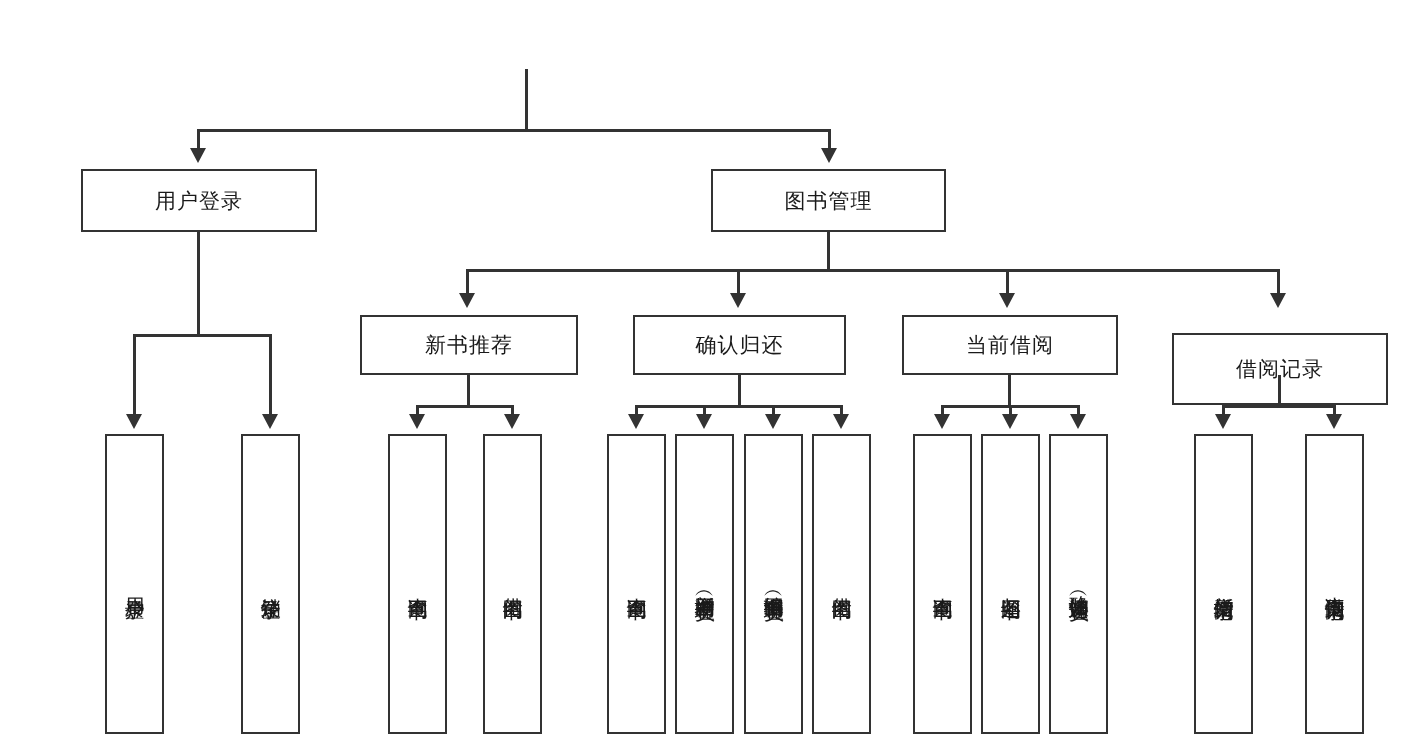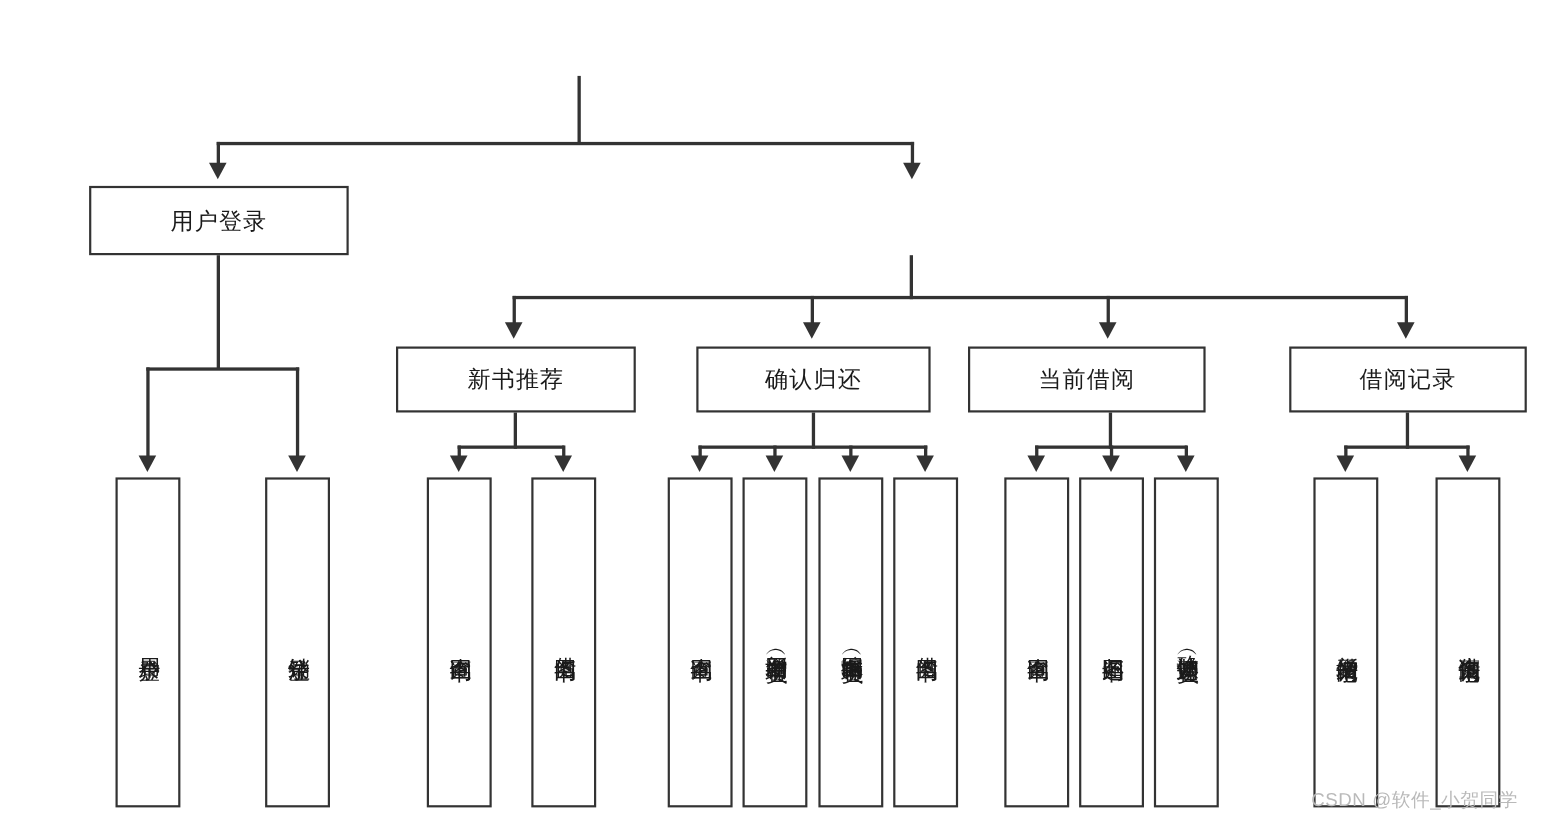--- a/index.html
+++ b/index.html
@@ -79,20 +79,23 @@
   <div class="line" style="left:197px; top:129px; width:3px; height:22px;"></div>
   <div class="arrow" style="left:190px; top:148px;"></div>
 
   <div class="line" style="left:828px; top:129px; width:3px; height:22px;"></div>
   <div class="arrow" style="left:821px; top:148px;"></div>
 
   <div class="node horiz" style="left:81px; top:169px; width:236px; height:63px;">
     <span>用户登录</span>
   </div>
 
+  <div class="node horiz" style="left:711px; top:169px; width:235px; height:63px;">
+    <span>图书管理</span>
+  </div>
 
   <div class="line" style="left:197px; top:232px; width:3px; height:104px;"></div>
   <div class="line" style="left:133px; top:334px; width:139px; height:3px;"></div>
   <div class="line" style="left:133px; top:334px; width:3px; height:82px;"></div>
   <div class="arrow" style="left:126px; top:414px;"></div>
   <div class="line" style="left:269px; top:334px; width:3px; height:82px;"></div>
   <div class="arrow" style="left:262px; top:414px;"></div>
 
   <div class="node vert" style="left:105px; top:434px; width:59px; height:300px;">
     <span class="vtext">用户登录</span>
@@ -115,24 +118,24 @@
 
   <div class="line" style="left:1277px; top:269px; width:3px; height:26px;"></div>
   <div class="arrow" style="left:1270px; top:293px;"></div>
 
   <div class="node horiz" style="left:360px; top:315px; width:218px; height:60px;">
     <span>新书推荐</span>
   </div>
   <div class="node horiz" style="left:633px; top:315px; width:213px; height:60px;">
     <span>确认归还</span>
   </div>
-  <div class="node horiz" style="left:880px; top:315px; width:216px; height:60px;text-align:center;">
+  <div class="node horiz" style="left:902px; top:315px; width:216px; height:60px;text-align:center;">
     <span>当前借阅</span>
   </div>
-  <div class="node horiz" style="left:1172px; top:315px; width:216px; height:60px;">
+  <div class="node horiz" style="left:1172px; top:333px; width:216px; height:72px;">
     <span>借阅记录</span>
   </div>
 
   <div class="line" style="left:467px; top:375px; width:3px; height:33px;"></div>
   <div class="line" style="left:416px; top:405px; width:97px; height:3px;"></div>
   <div class="line" style="left:416px; top:405px; width:3px; height:11px;"></div>
   <div class="arrow" style="left:409px; top:414px;"></div>
   <div class="line" style="left:511px; top:405px; width:3px; height:11px;"></div>
   <div class="arrow" style="left:504px; top:414px;"></div>
 
@@ -193,15 +196,14 @@
   <div class="line" style="left:1333px; top:405px; width:3px; height:11px;"></div>
   <div class="arrow" style="left:1326px; top:414px;"></div>
 
   <div class="node vert" style="left:1194px; top:434px; width:59px; height:300px;">
     <span class="vtext">新增借阅记录</span>
   </div>
   <div class="node vert" style="left:1305px; top:434px; width:59px; height:300px;">
     <span class="vtext">查询借阅记录</span>
   </div>
 
-  <div class="watermark" style="left:1192px; top:716px;">CSDN @软件_小贺同学</div>
 
 </div>
 
 </body></html>

